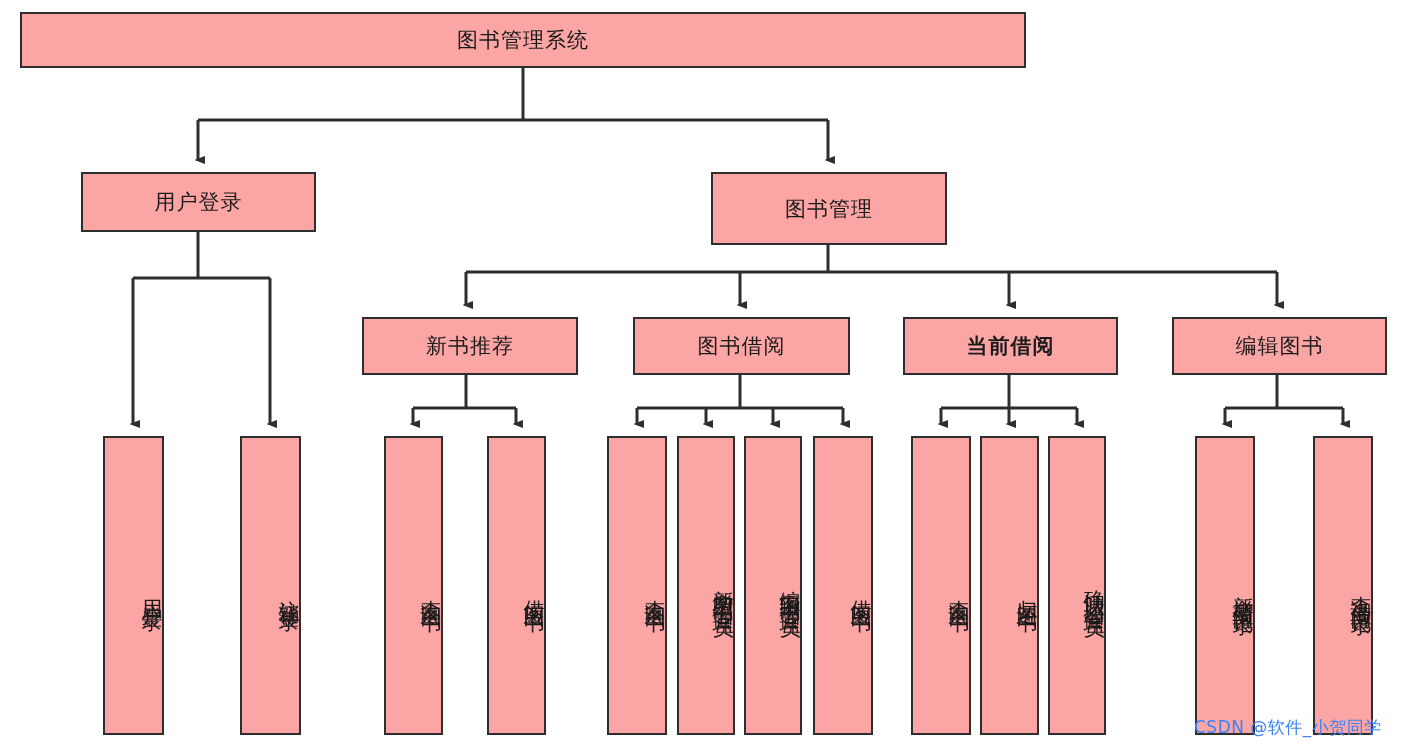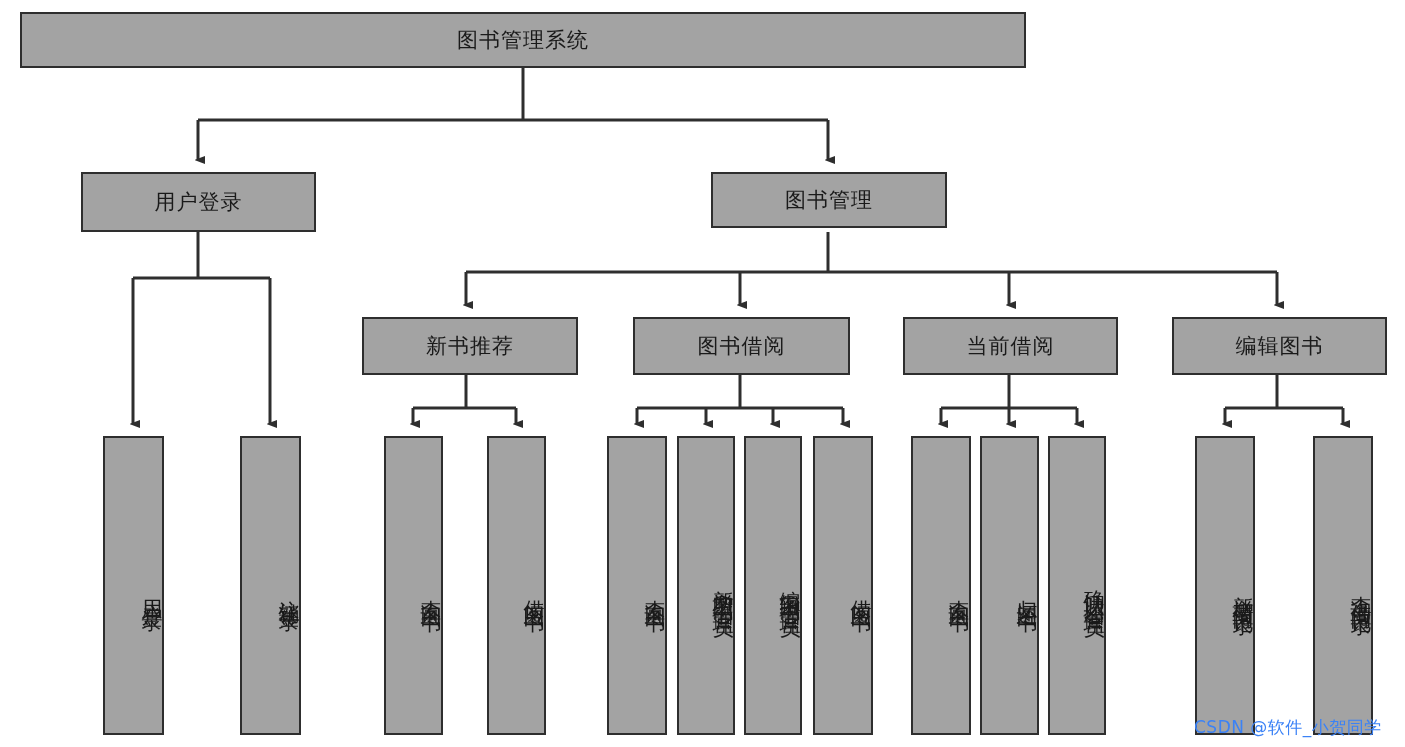--- a/index.html
+++ b/index.html
@@ -20,21 +20,21 @@
     left: 0;
     top: 0;
     width: 1405px;
     height: 747px;
     pointer-events: none;
   }
   .node {
     position: absolute;
     box-sizing: border-box;
     border: 2px solid #2e2e2e;
-    background: #a3a3a3;
+    background: #fca5a5;
     display: flex;
     align-items: center;
     justify-content: center;
     color: #1a1a1a;
   }
   .node.horiz {
     font-size: 21px;
     letter-spacing: 1px;
   }
   .node.vert {
@@ -115,31 +115,31 @@
     </g>
   </svg>
 
   <div class="node horiz" style="left:20px; top:12px; width:1006px; height:56px;">
     <span>图书管理系统</span>
   </div>
 
   <div class="node horiz" style="left:81px; top:172px; width:235px; height:60px;">
     <span>用户登录</span>
   </div>
-  <div class="node horiz" style="left:711px; top:172px; width:236px; height:56px;">
+  <div class="node horiz" style="left:711px; top:172px; width:236px; height:73px;">
     <span>图书管理</span>
   </div>
 
   <div class="node horiz" style="left:633px; top:317px; width:217px; height:58px;">
     <span>图书借阅</span>
   </div>
   <div class="node horiz" style="left:362px; top:317px; width:216px; height:58px;">
     <span>新书推荐</span>
   </div>
-  <div class="node horiz" style="left:903px; top:317px; width:215px; height:58px;">
+  <div class="node horiz" style="left:903px; top:317px; width:215px; height:58px;font-weight:bold;">
     <span>当前借阅</span>
   </div>
   <div class="node horiz" style="left:1172px; top:317px; width:215px; height:58px;">
     <span>编辑图书</span>
   </div>
 
   <div class="node vert" style="left:103px; top:436px; width:61px; height:299px;">
     <span class="vtext">用户登录</span>
   </div>
   <div class="node vert" style="left:240px; top:436px; width:61px; height:299px;">

